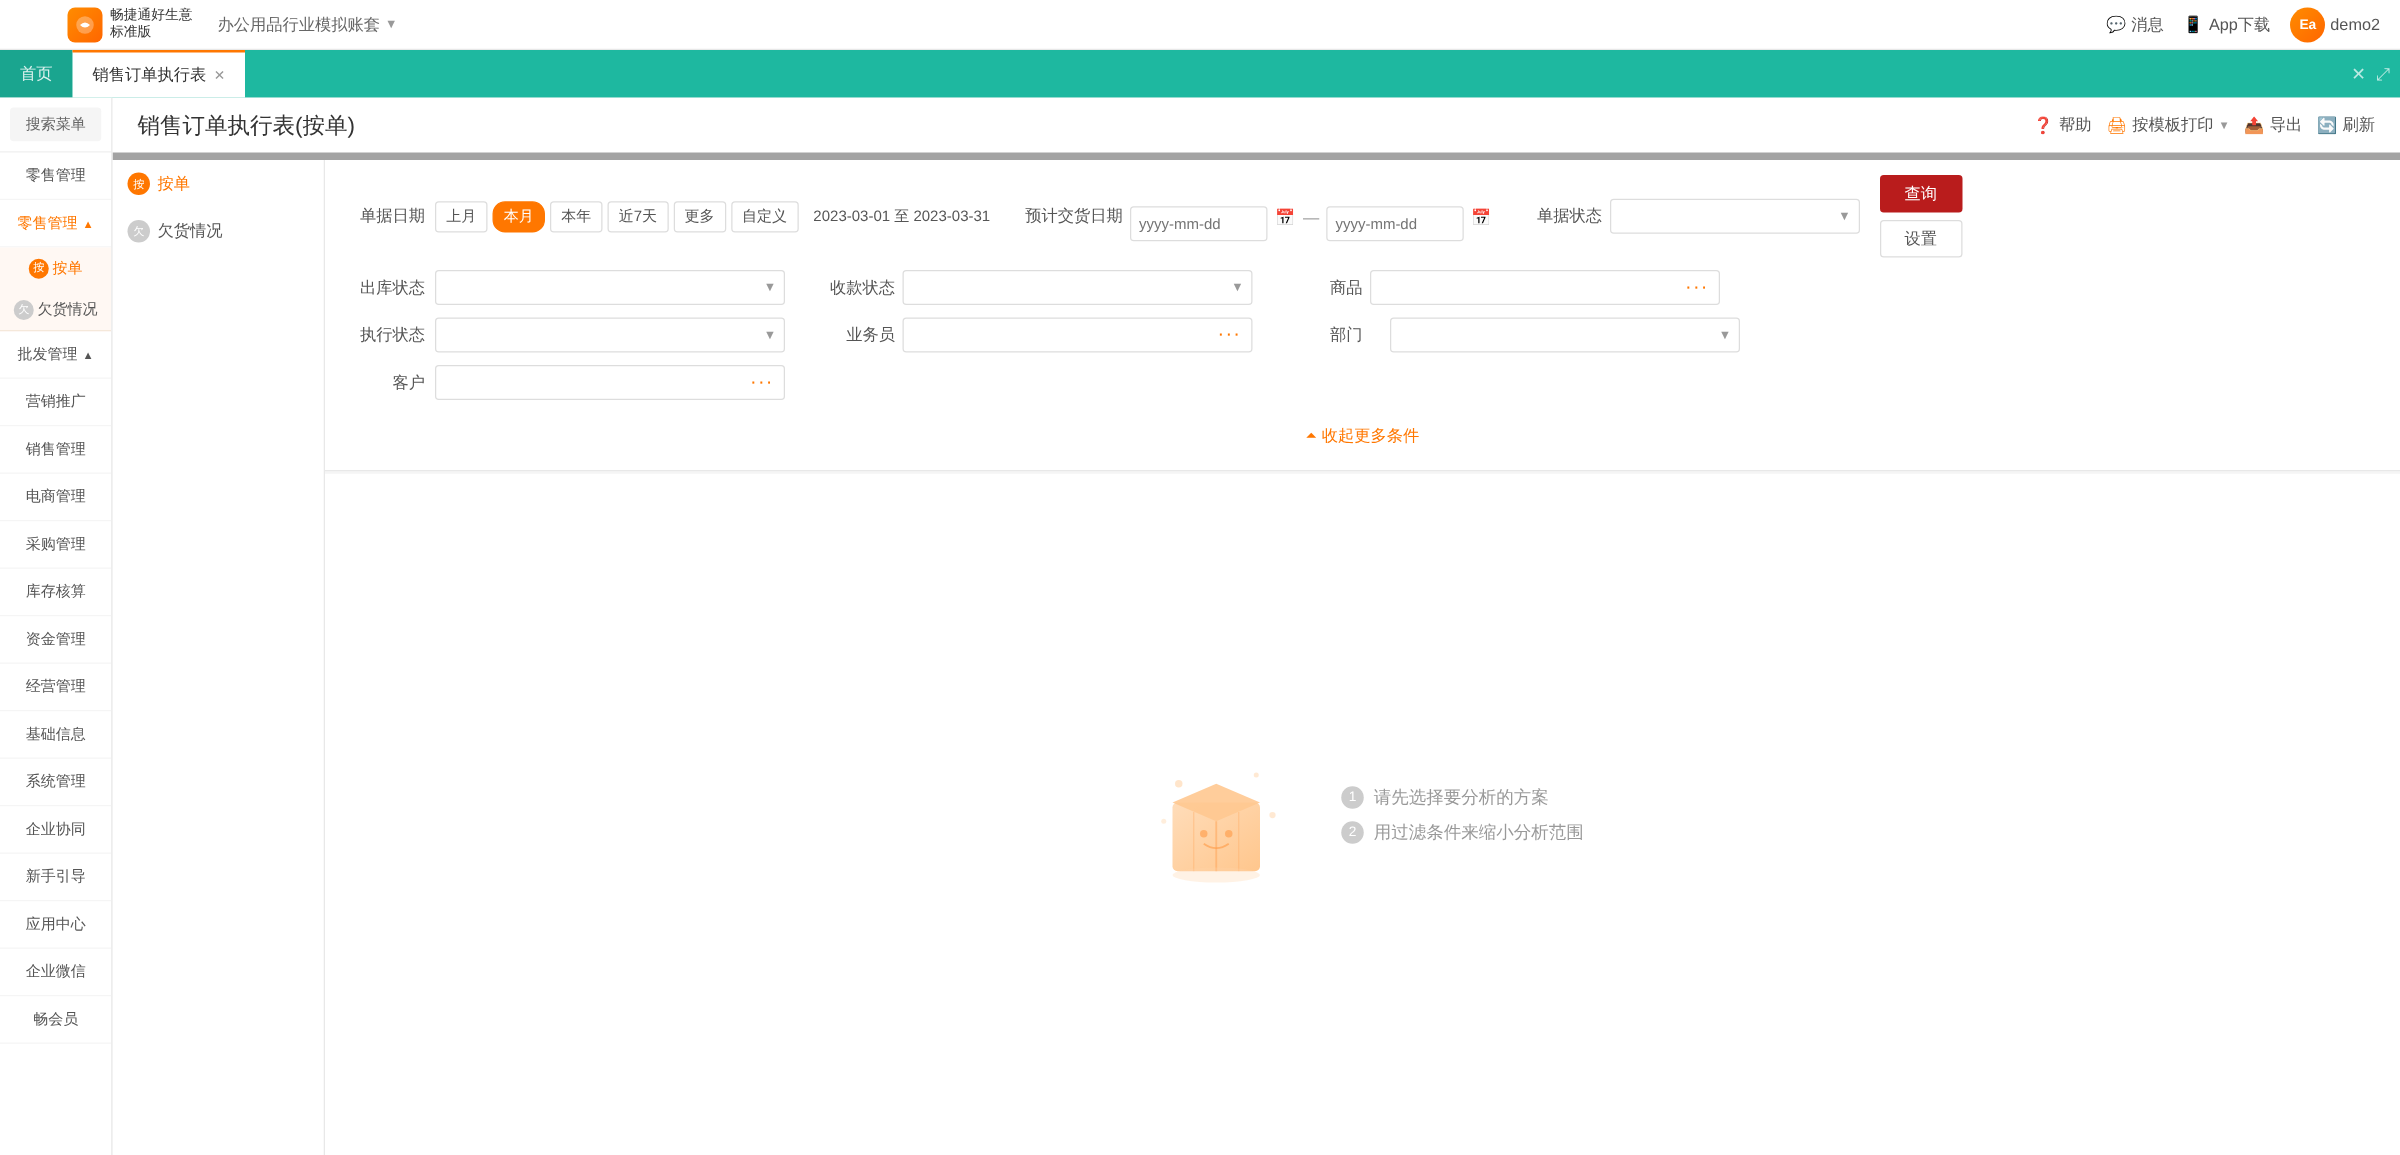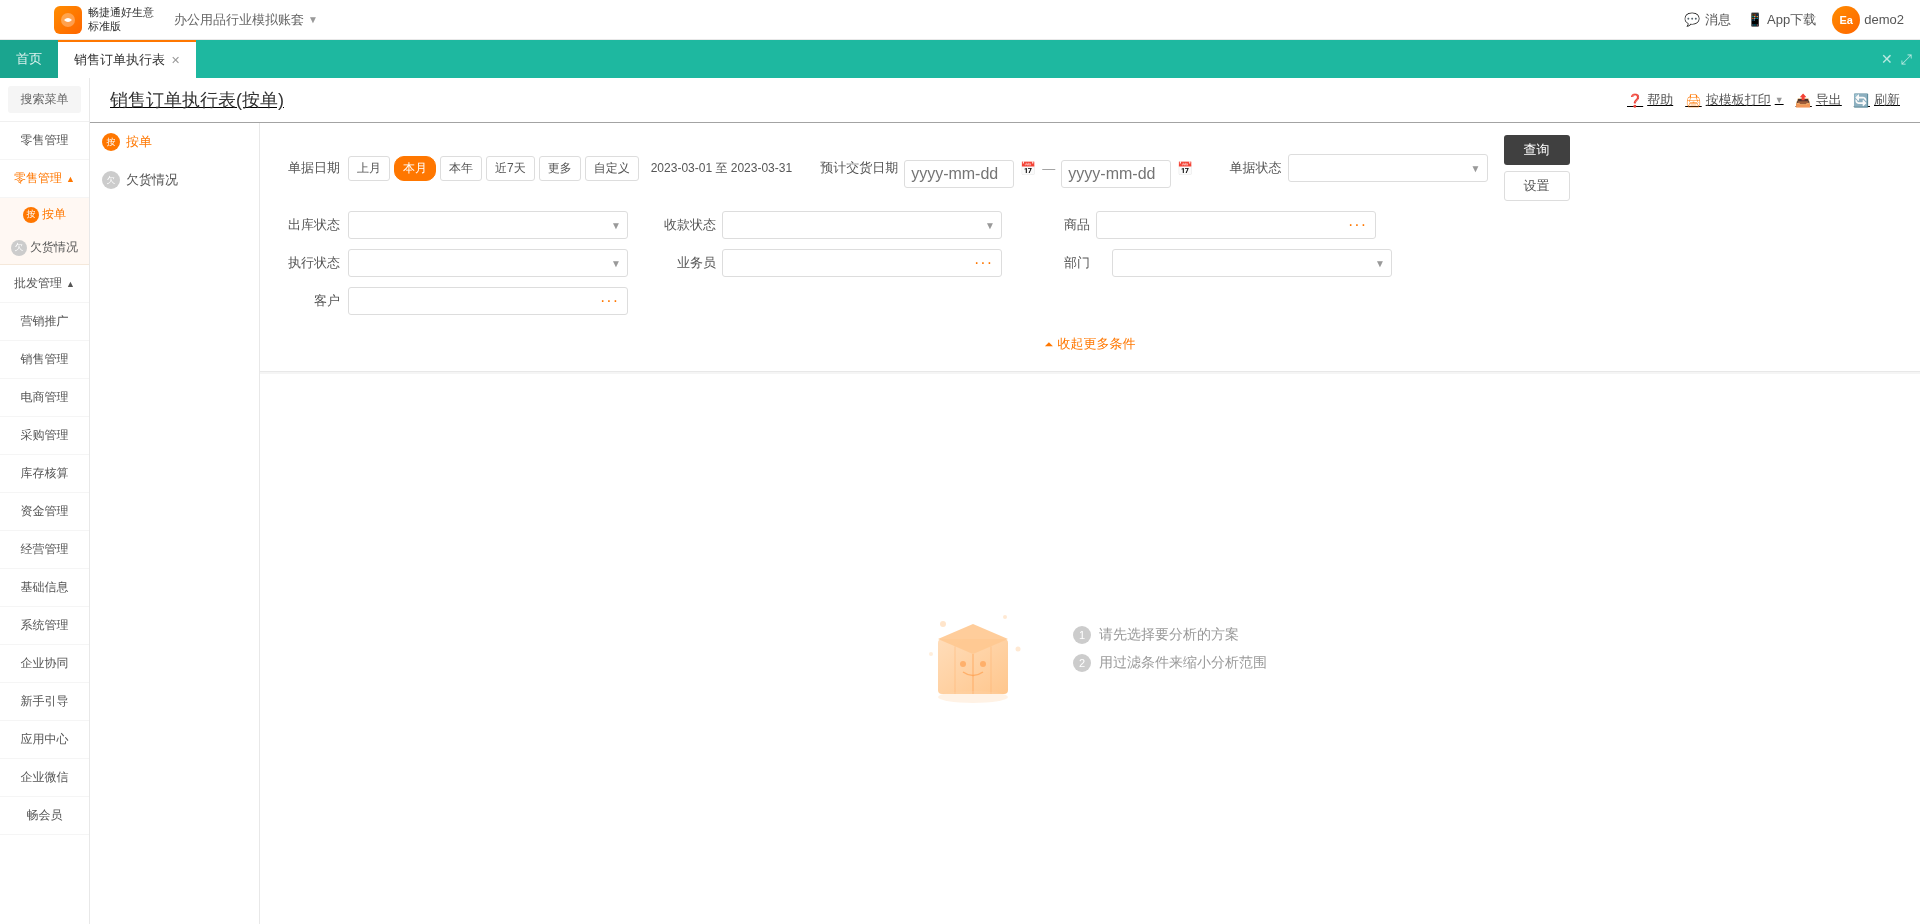--- a/index.html
+++ b/index.html
@@ -254,22 +254,21 @@
     }
     .filter-plan-item.active { color: #ff7700; }
 
     
     .page-title-bar {
       background: #fff;
       padding: 10px 20px;
       display: flex;
       align-items: center;
       justify-content: space-between;
-      border-bottom: 1px solid #a3a3a3;
-      text-decoration: underline;
+      border-bottom: 6px solid #a3a3a3;
     }
     .page-title {
       font-size: 18px;
       color: #333;
       font-weight: 500;
     }
     .page-actions {
       display: flex;
       align-items: center;
       gap: 12px;
@@ -329,21 +328,21 @@
       align-items: center;
       gap: 4px;
       margin-left: 4px;
     }
     .date-input {
       width: 110px;
       height: 28px;
       border: 1px solid #ddd;
       border-radius: 3px;
       padding: 0 6px;
-      font-size: 16px;
+      font-size: 12px;
       color: #999;
       margin-top: 12px;
     }
     .date-icon {
       color: #ff7700;
       cursor: pointer;
     }
     .filter-select {
       height: 28px;
       border: 1px solid #ddd;
@@ -383,21 +382,21 @@
       gap: 4px;
       color: #ff7700;
       cursor: pointer;
       font-size: 13px;
       justify-content: center;
       padding: 6px 0;
     }
 
     
     .query-btn {
-      background: #404040;
+      background: #b91c1c;
       color: white;
       border: none;
       border-radius: 3px;
       padding: 6px 20px;
       cursor: pointer;
       font-size: 13px;
     }
     .settings-btn {
       background: #fff;
       color: #555;

